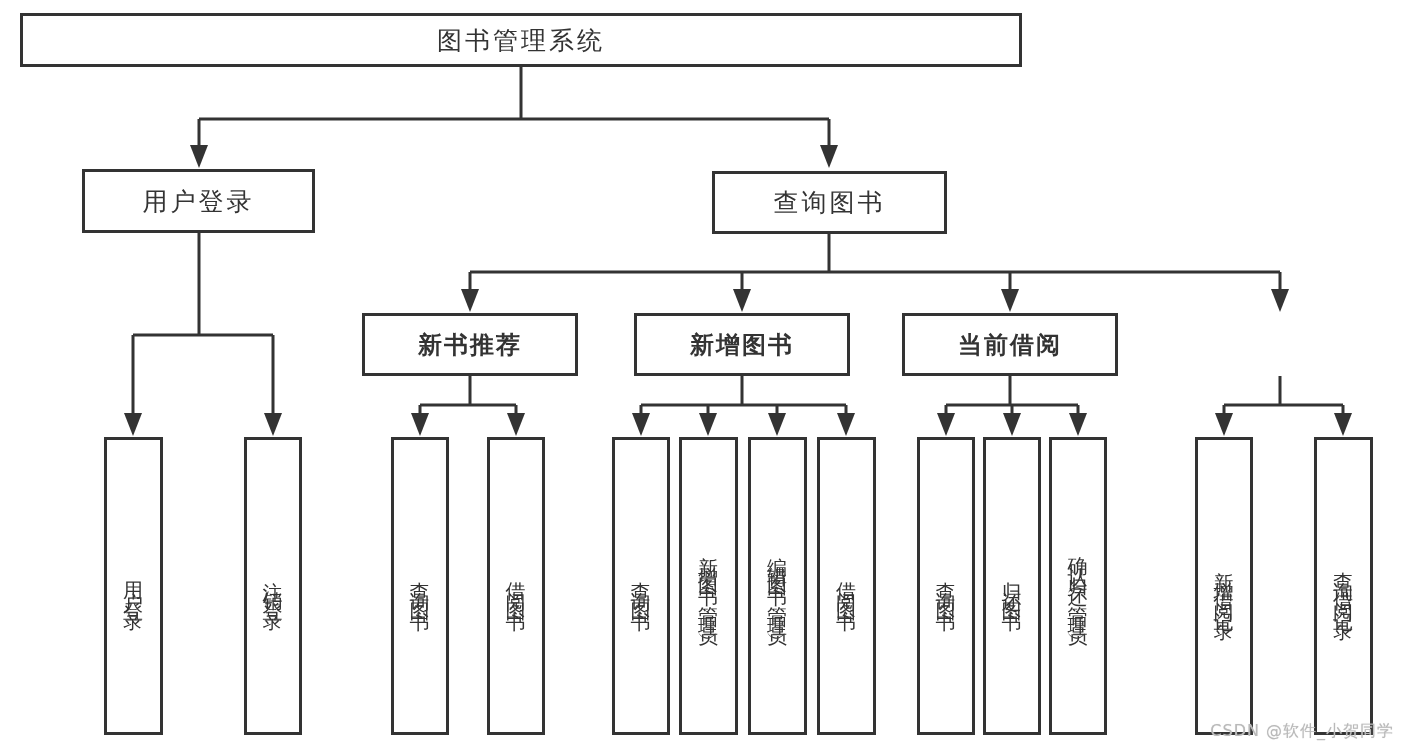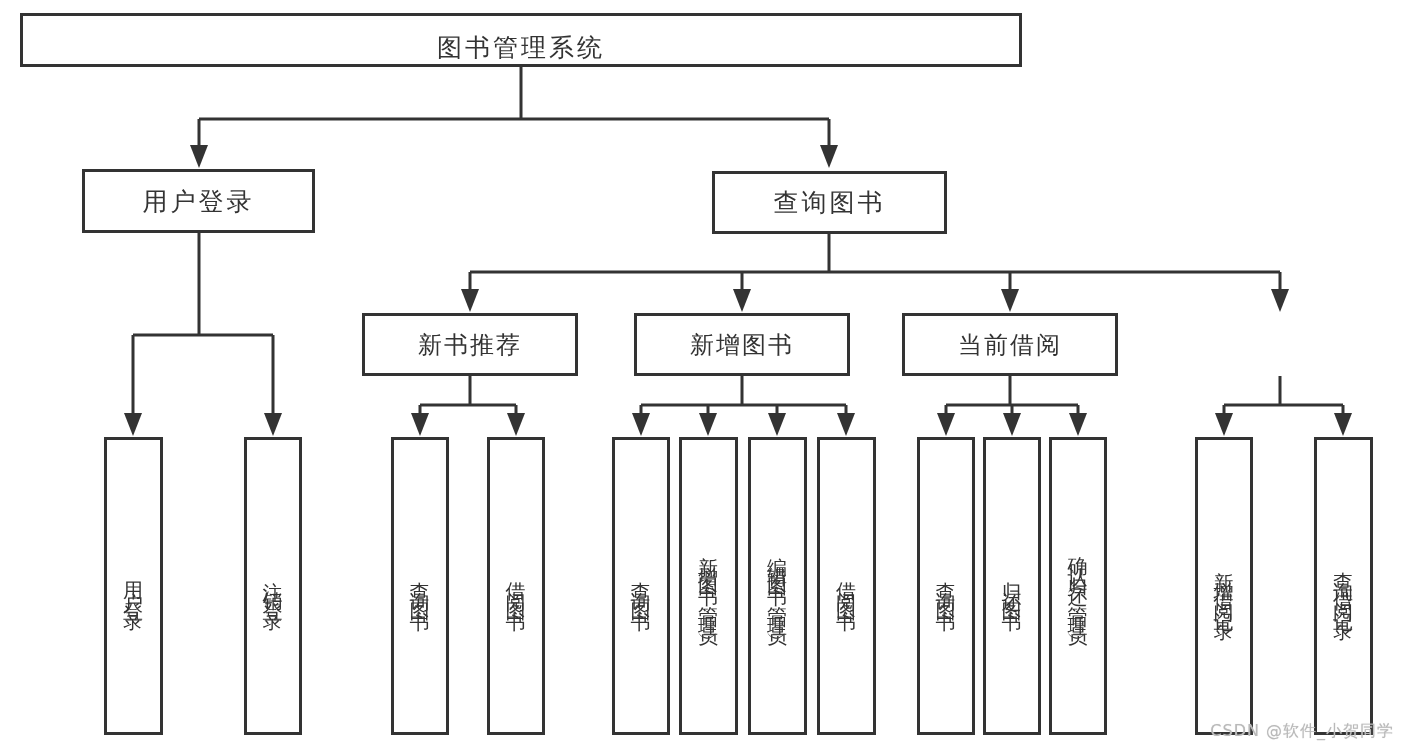--- a/index.html
+++ b/index.html
@@ -20,23 +20,23 @@
     position: absolute;
     box-sizing: border-box;
     border: 3px solid #333333;
     background: #ffffff;
     color: #333333;
     display: flex;
     align-items: center;
     justify-content: center;
     text-align: center;
   }
-  .lvl1 { font-size: 25px; letter-spacing: 3px; align-items: flex-end; }
+  .lvl1 { font-size: 25px; letter-spacing: 3px; }
   .lvl2 { font-size: 25px; letter-spacing: 3px; }
-  .lvl3 { font-size: 24px; letter-spacing: 2px; }
+  .lvl3 { font-size: 24px; letter-spacing: 2px; font-weight: bold; }
   .leaf .v {
     writing-mode: vertical-rl;
     font-size: 20px;
     letter-spacing: 10px;
     line-height: 1.1;
     white-space: nowrap;
   }
   .watermark {
     position: absolute;
     right: 11px;

